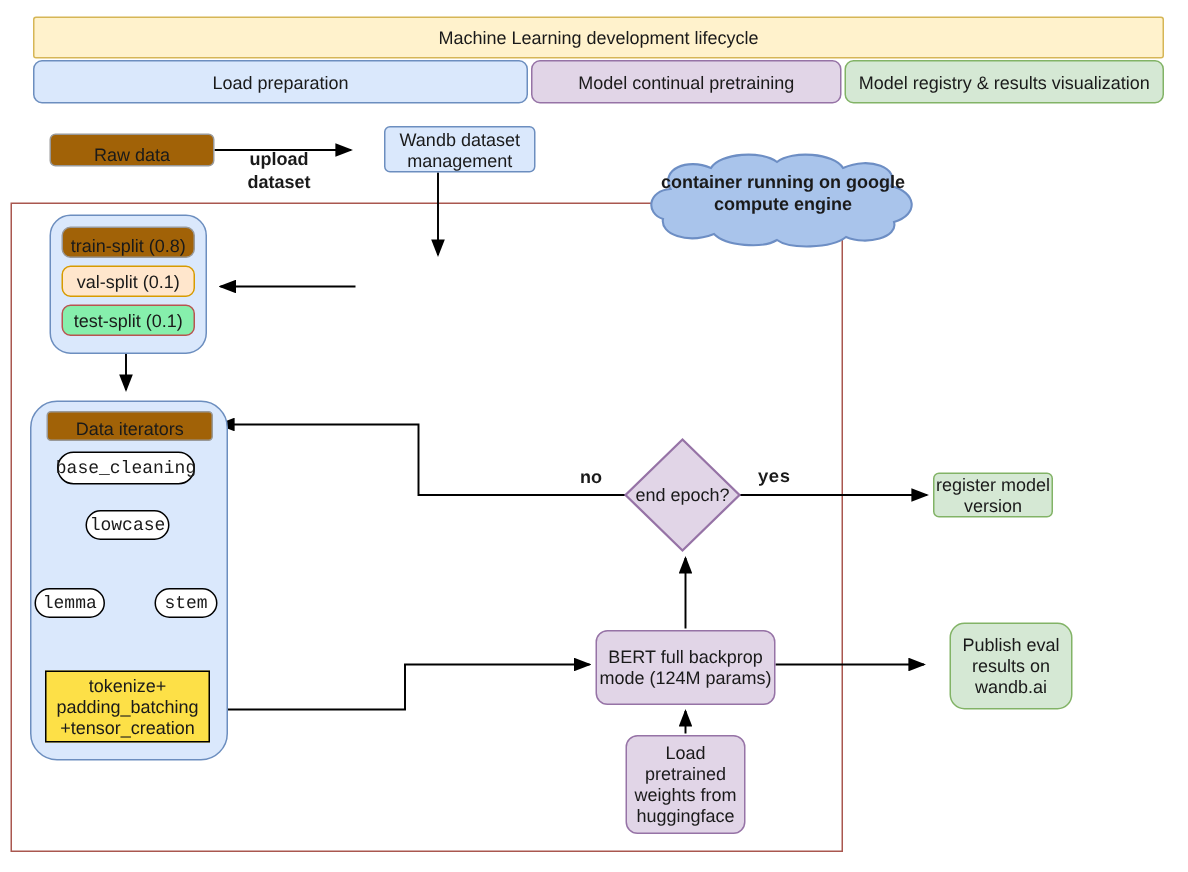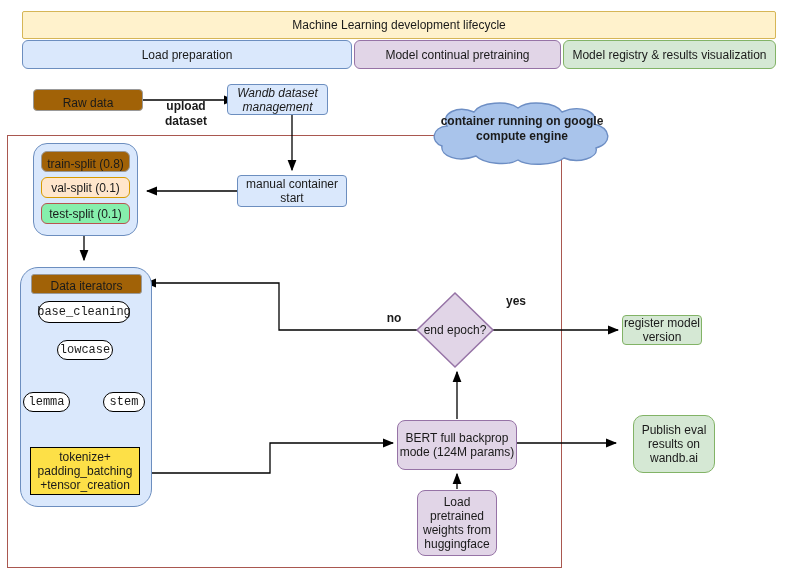--- a/index.html
+++ b/index.html
@@ -94,29 +94,25 @@
 
   <div class="node gray" style="left:33px;top:89px;width:110px;height:22px;">
     <span>Raw data</span>
   </div>
 
   <div class="edge-label" style="left:150px;top:99px;width:72px;">
     <span>upload</span><br>
     <span>dataset</span>
   </div>
 
-  <div class="node blue" style="left:227px;top:84px;width:101px;height:31px;font-style:italic;">
+  <div class="node blue" style="left:256px;top:84px;width:101px;height:31px;">
     <span>Wandb dataset</span>
     <span>management</span>
   </div>
 
-  <div class="node blue" style="left:237px;top:175px;width:110px;height:32px;">
-    <span>manual container</span>
-    <span>start</span>
-  </div>
 
   <div class="cloud-label" style="left:432px;top:114px;width:180px;">
     <span>container running on google</span><br>
     <span>compute engine</span>
   </div>
 
   <div class="container-blue" style="left:33px;top:143px;width:105px;height:93px;border-radius:14px;"></div>
   <div class="node gray" style="left:41px;top:151px;width:89px;height:21px;border-radius:6px;">
     <span>train-split (0.8)</span>
   </div>
@@ -148,21 +144,21 @@
     <span>padding_batching</span>
     <span>+tensor_creation</span>
   </div>
 
   <div class="diamond-label" style="left:417px;top:323px;width:76px;">
     <span>end epoch?</span>
   </div>
   <div class="edge-label" style="left:380px;top:311px;width:28px;">
     <span>no</span>
   </div>
-  <div class="edge-label" style="left:500px;top:294px;width:32px;">
+  <div class="edge-label" style="left:500px;top:311px;width:32px;font-family:Liberation Mono, monospace;">
     <span>yes</span>
   </div>
 
   <div class="node green" style="left:622px;top:315px;width:80px;height:30px;">
     <span>register model</span>
     <span>version</span>
   </div>
   <div class="node purple" style="left:397px;top:420px;width:120px;height:50px;border-radius:8px;">
     <span>BERT full backprop</span>
     <span>mode (124M params)</span>

